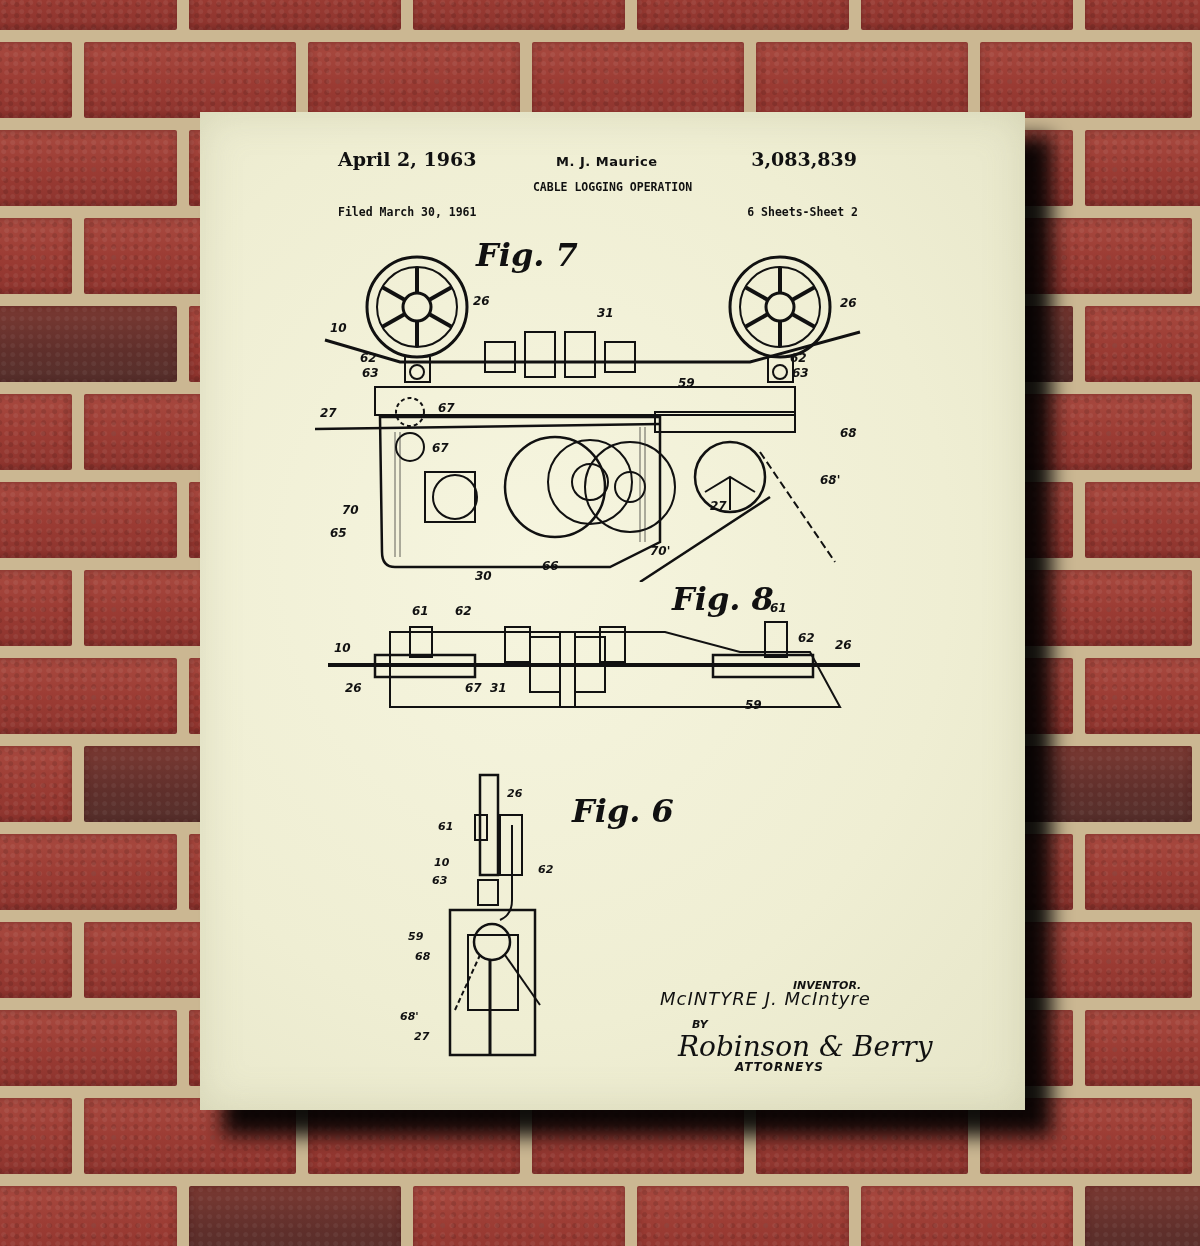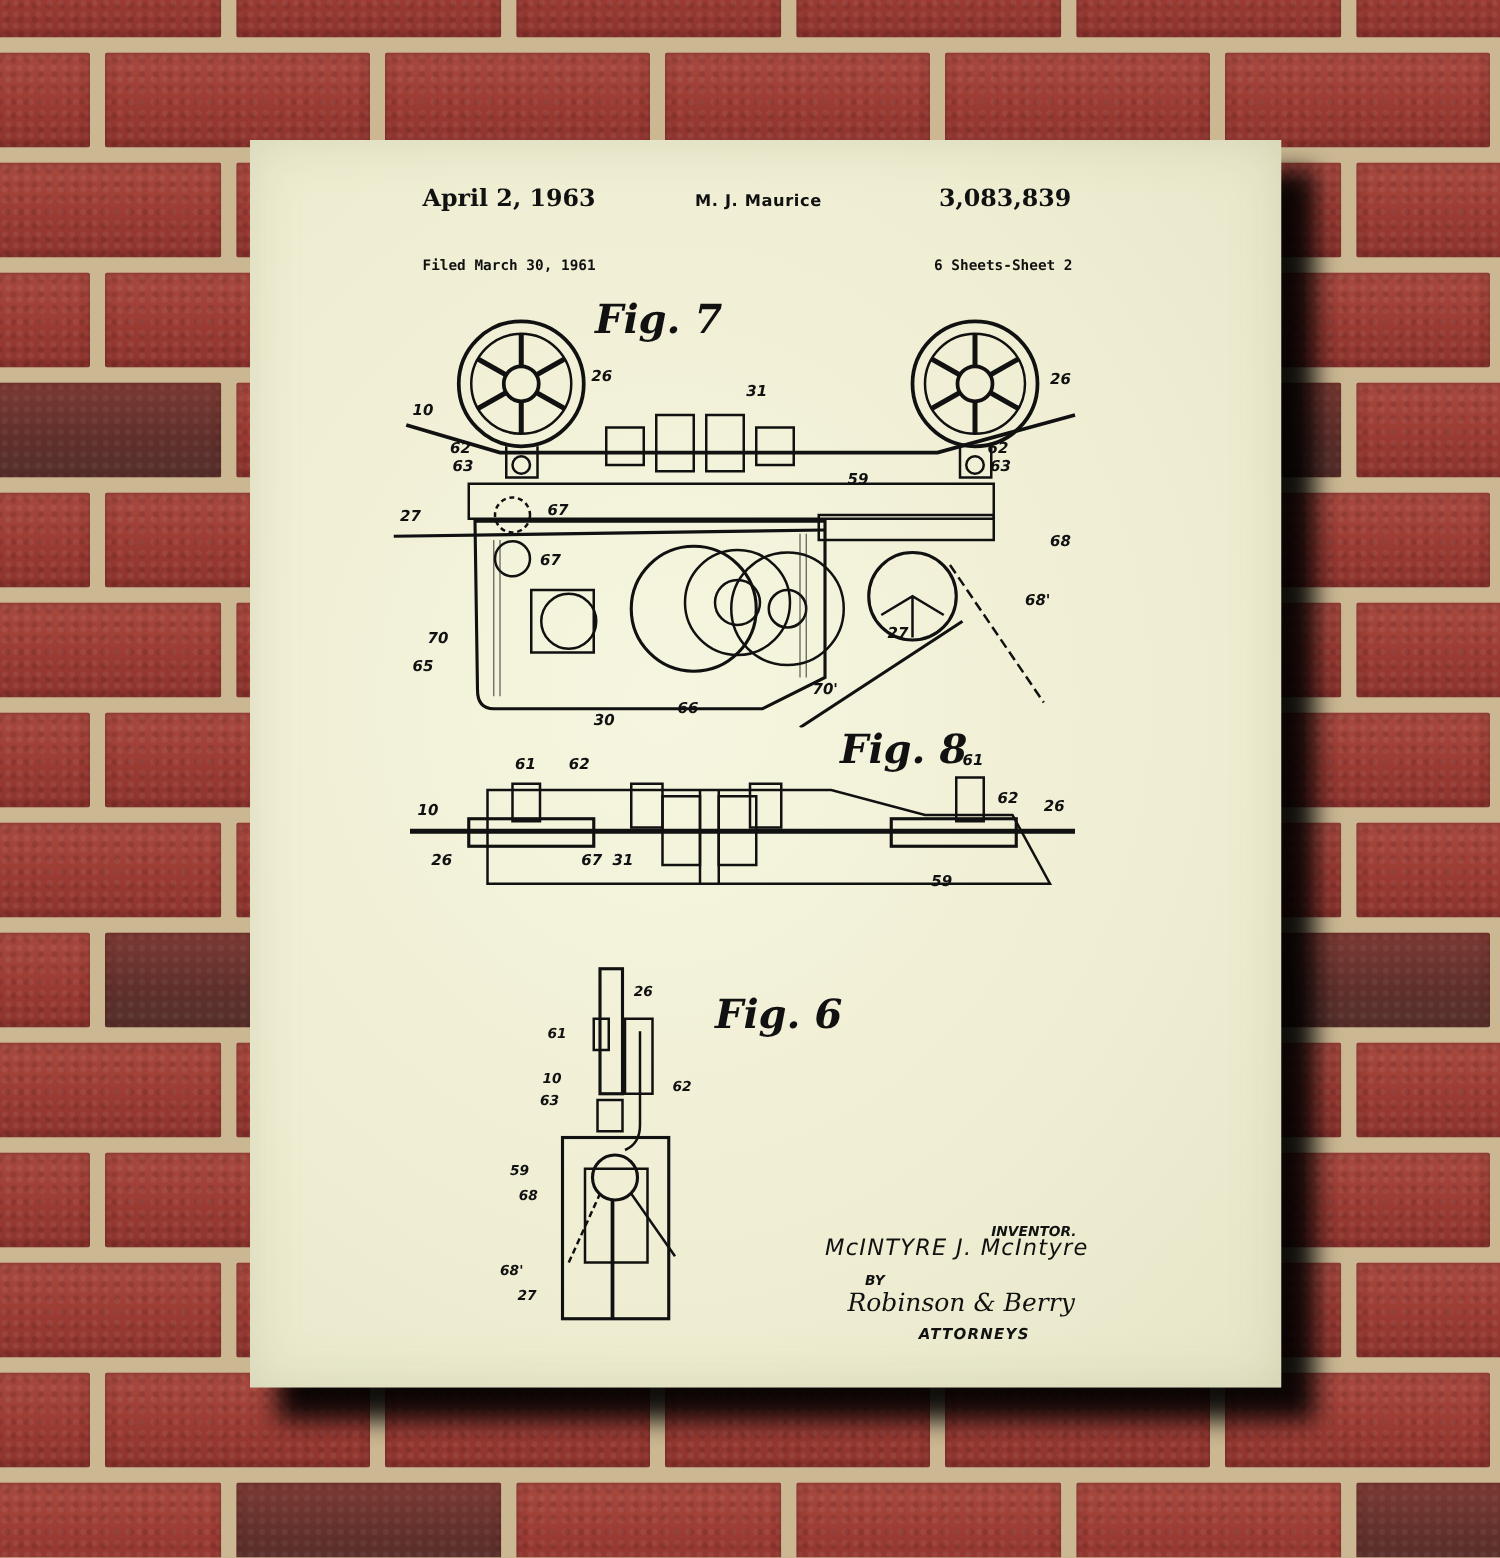--- a/index.html
+++ b/index.html
@@ -124,20 +124,21 @@
     <div class="brick" style="left: 861px; top: 1186px; width: 212px;"></div>
     <div class="brick dark" style="left: 1085px; top: 1186px; width: 212px;"></div>
   </div>
 
 <div class="shadow"></div>
 
 <div class="poster">
   <div class="hdr date">April 2, 1963</div>
   <div class="hdr inventor">M. J. Maurice</div>
   <div class="hdr patno">3,083,839</div>
+  <div class="hdr title">CABLE LOGGING OPERATION</div>
   <div class="hdr filed">Filed March 30, 1961</div>
   <div class="hdr sheets">6 Sheets-Sheet 2</div>
 
   <div class="fig" style="left:276px;top:124px;">Fig. 7</div>
   <svg class="drawing" style="left:110px;top:140px;" width="560" height="330" viewBox="0 0 560 330" fill="none" stroke="#111" stroke-width="2">
 
     <g>
       <circle cx="107" cy="55" r="50" stroke-width="3"></circle>
       <circle cx="107" cy="55" r="40"></circle>
       <circle cx="107" cy="55" r="14" stroke-width="3"></circle>
@@ -279,15 +280,15 @@
         <text x="8" y="170">59</text>
       <text x="15" y="190">68</text>
         <text x="0" y="250">68'</text>
         <text x="14" y="270">27</text>
     </g>
   </svg>
 
   <div class="sig" style="left:593px;top:867px;font-size:11px;font-weight:bold;">INVENTOR.</div>
   <div class="sig" style="left:460px;top:876px;font-size:18px;letter-spacing:1px;">McINTYRE J. McIntyre</div>
   <div class="sig" style="left:492px;top:906px;font-size:11px;font-weight:bold;">BY</div>
-  <div class="sig" style="left:478px;top:918px;font-size:20px;font-family:'DejaVu Serif',serif;">Robinson &amp; Berry</div>
+  <div class="sig" style="left:478px;top:918px;font-size:28px;font-family:'DejaVu Serif',serif;">Robinson &amp; Berry</div>
   <div class="sig" style="left:535px;top:948px;font-size:12px;font-weight:bold;letter-spacing:1px;">ATTORNEYS</div>
 </div>
 
 </body></html>

